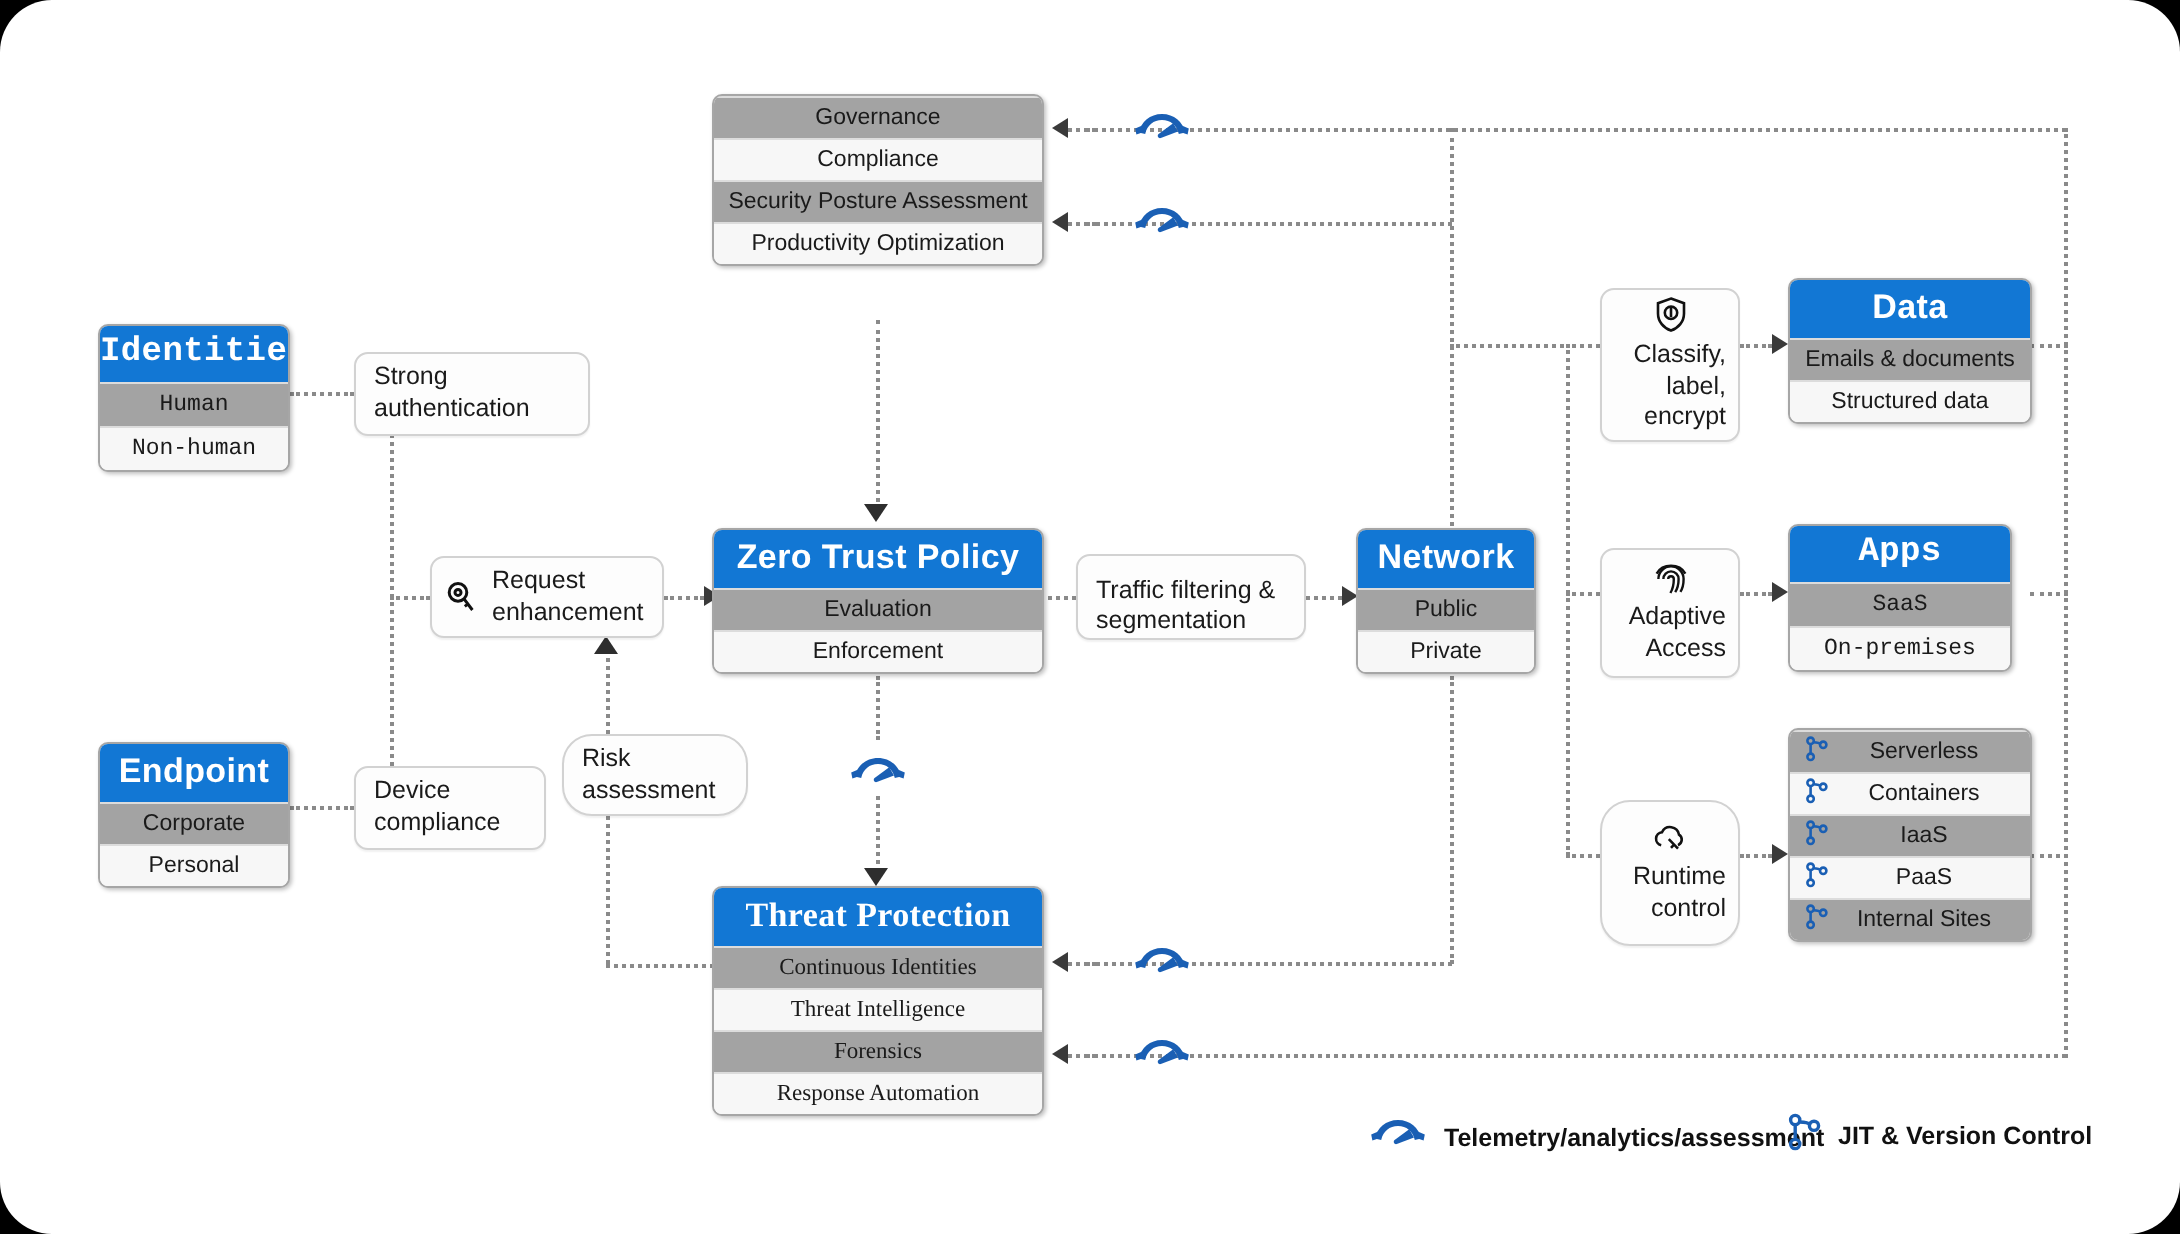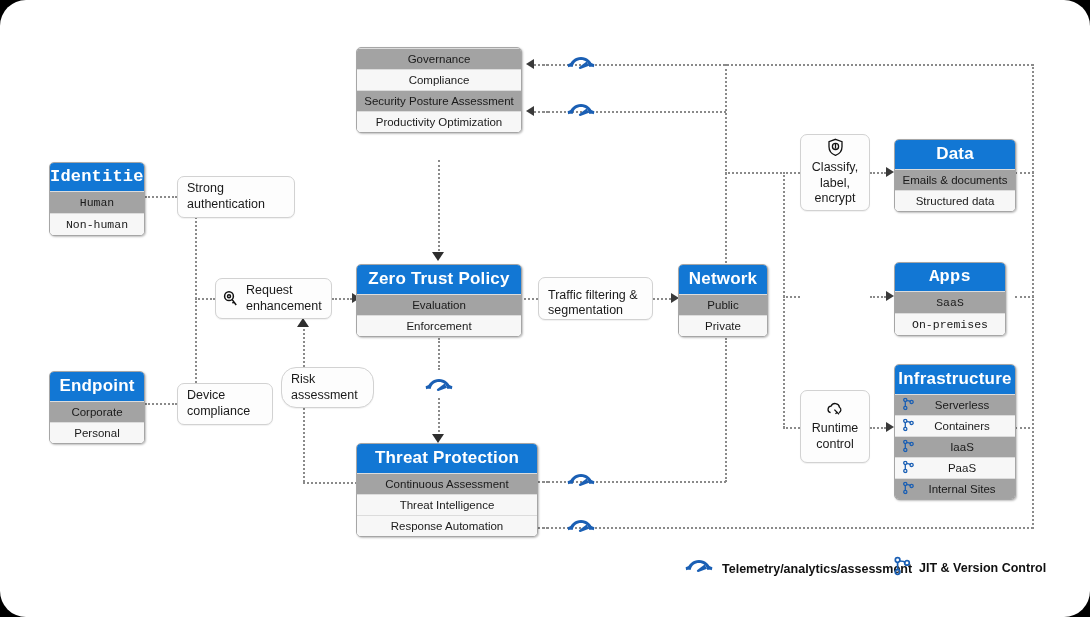--- a/index.html
+++ b/index.html
@@ -11,21 +11,21 @@
              padding:4px 0 5px;letter-spacing:.2px;}
   .node .row{font-size:11.5px;color:#1a1a1a;text-align:center;padding:4px 4px;border-top:1px solid #dcdcdc;
              background:#a3a3a3;white-space:nowrap;}
   .node .row.alt{background:#f7f7f7;}
   .node .row.ico{text-align:center;position:relative;padding-left:18px;}
   .node .row.ico .jit{position:absolute;left:8px;top:50%;transform:translateY(-50%);}
   .pill{position:absolute;background:#fdfdfd;border:1px solid #d2d2d2;border-radius:7px;box-sizing:border-box;
         font-size:12.5px;color:#1a1a1a;line-height:1.25;display:flex;align-items:center;
         box-shadow:0 1px 1px rgba(0,0,0,.06);}
   .pill .txt{padding:0 9px;}
-  .pill.ctr{justify-content:center;text-align:center;}
+  .pill.ctr{justify-content:center;text-align:right;margin-top:10px;}
   .pill.icn{padding-left:6px;}
   .pill .gl{flex:0 0 auto;display:flex;align-items:center;justify-content:center;}
   .vline{position:absolute;border-left:2px dotted #8a8a8a;}
   .hline{position:absolute;border-top:2px dotted #8a8a8a;}
   .arrow{position:absolute;width:0;height:0;}
   .ar-r{border-top:5px solid transparent;border-bottom:5px solid transparent;border-left:8px solid #3a3a3a;}
   .ar-l{border-top:5px solid transparent;border-bottom:5px solid transparent;border-right:8px solid #3a3a3a;}
   .ar-d{border-left:6px solid transparent;border-right:6px solid transparent;border-top:9px solid #2e2e2e;}
   .ar-u{border-left:6px solid transparent;border-right:6px solid transparent;border-bottom:9px solid #2e2e2e;}
   .tel{position:absolute;}
@@ -170,24 +170,25 @@
     <div class="row">Security Posture Assessment</div>
     <div class="row alt">Productivity Optimization</div>
   </div>
 
   <div class="node" style="left:356px;top:264px;width:166px;">
     <div class="hdr">Zero Trust Policy</div>
     <div class="row">Evaluation</div>
     <div class="row alt">Enforcement</div>
   </div>
 
-  <div class="node" style="left:356px;top:443px;width:182px;">
+  <div class="node" style="left:356px;top:443px;width:166px;font-family:Liberation Serif, serif;">
     <div class="hdr">Threat Protection</div>
-    <div class="row">Continuous Assessment</div>
+    <div class="row">Continuous Identities</div>
     <div class="row alt">Threat Intelligence</div>
+    <div class="row">Forensics</div>
     <div class="row alt">Response Automation</div>
   </div>
 
   <div class="node" style="left:678px;top:264px;width:90px;">
     <div class="hdr">Network</div>
     <div class="row">Public</div>
     <div class="row alt">Private</div>
   </div>
 
   <div class="node" style="left:894px;top:139px;width:122px;">
@@ -196,21 +197,20 @@
     <div class="row alt">Structured data</div>
   </div>
 
   <div class="node" style="left:894px;top:262px;width:112px;font-family:Liberation Mono, monospace;">
     <div class="hdr">Apps</div>
     <div class="row">SaaS</div>
     <div class="row alt">On-premises</div>
   </div>
 
   <div class="node" style="left:894px;top:364px;width:122px;">
-    <div class="hdr">Infrastructure</div>
     <div class="row ico">
       <span class="jit">
         <svg width="11" height="13" viewBox="0 0 11 13">
             <g stroke="#1a5fb4" stroke-width="1.3" fill="none">
               <circle cx="2.3" cy="2.4" r="1.6"></circle>
               <circle cx="8.6" cy="4.4" r="1.6"></circle>
               <circle cx="2.3" cy="10.4" r="1.6"></circle>
               <path d="M2.3 4v4.8M3.6 3.1C5.4 3.1 7 3.6 7.4 4.2"></path>
             </g>
           </svg>
@@ -306,22 +306,35 @@
           <g fill="none" stroke="#111" stroke-width="1.3">
         <path d="M8.5 1.3 15 3.6v5.1c0 4.1-2.8 7.3-6.5 8.6C4.8 16 2 12.8 2 8.7V3.6z"></path>
         <circle cx="8.5" cy="8.4" r="3.1"></circle>
             <path d="M8.5 6v4.6"></path>
           </g>
         </svg>
     </span>
     <span class="txt" style="padding:0 6px;">Classify, label, encrypt</span>
   </div>
 
-
-  <div class="pill ctr" style="left:800px;top:390px;width:70px;height:73px;flex-direction:column;justify-content:center;">
+  <div class="pill ctr" style="left:800px;top:264px;width:70px;height:65px;flex-direction:column;justify-content:center;">
+    <span class="gl" style="margin-bottom:3px;">
+      <svg width="17" height="17" viewBox="0 0 17 17">
+          <g fill="none" stroke="#111" stroke-width="1.2">
+        <path d="M2.2 8.5a6.3 6.3 0 0 1 12.6 0c0 2.6-.6 4.9-1.6 6.4"></path>
+        <path d="M4.7 8.5a3.8 3.8 0 0 1 7.6 0c0 2.9-.7 5-1.7 6.6"></path>
+        <path d="M7.1 8.5a1.4 1.4 0 0 1 2.8 0c0 3.2-.8 5.5-1.7 7"></path>
+        <path d="M1.3 5.8C2.7 3.4 5.3 1.9 8.5 1.9s5.8 1.5 7.2 3.9"></path>
+          </g>
+        </svg>
+    </span>
+    <span class="txt" style="padding:0 6px;">Adaptive Access</span>
+  </div>
+
+  <div class="pill ctr" style="left:800px;top:390px;width:70px;height:73px;flex-direction:column;justify-content:center;border-radius:15px;">
     <span class="gl" style="margin-bottom:3px;">
       <svg width="20" height="17" viewBox="0 0 20 17">
           <g fill="none" stroke="#111" stroke-width="1.3">
         <path d="M5.6 11.6A3.3 3.3 0 0 1 6 5.1a4.5 4.5 0 0 1 8.5 1.2 3 3 0 0 1-.5 5.3"></path>
         <path d="M9.4 8.6l4.6 4.7M12.1 11.2l-1.6 1.7"></path>
           </g>
         </svg>
     </span>
     <span class="txt" style="padding:0 6px;">Runtime control</span>
   </div>

